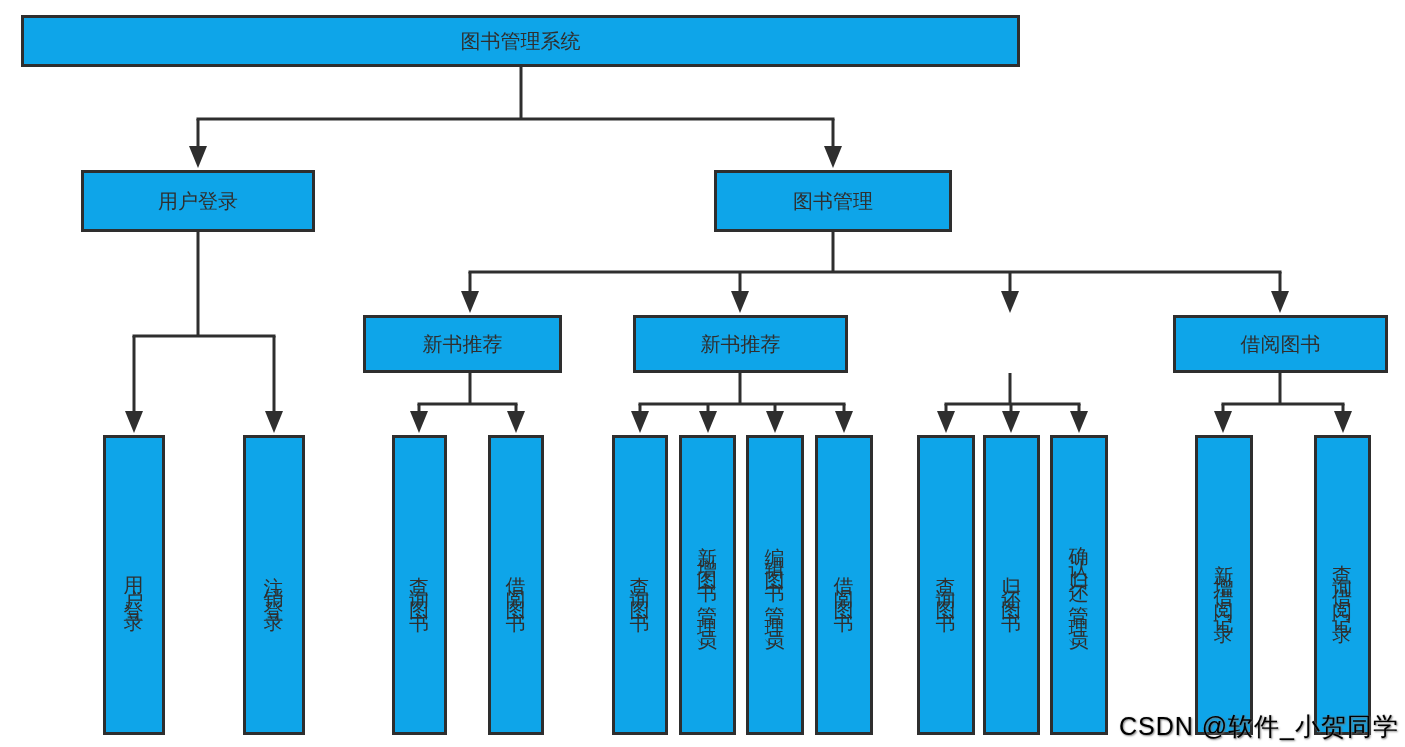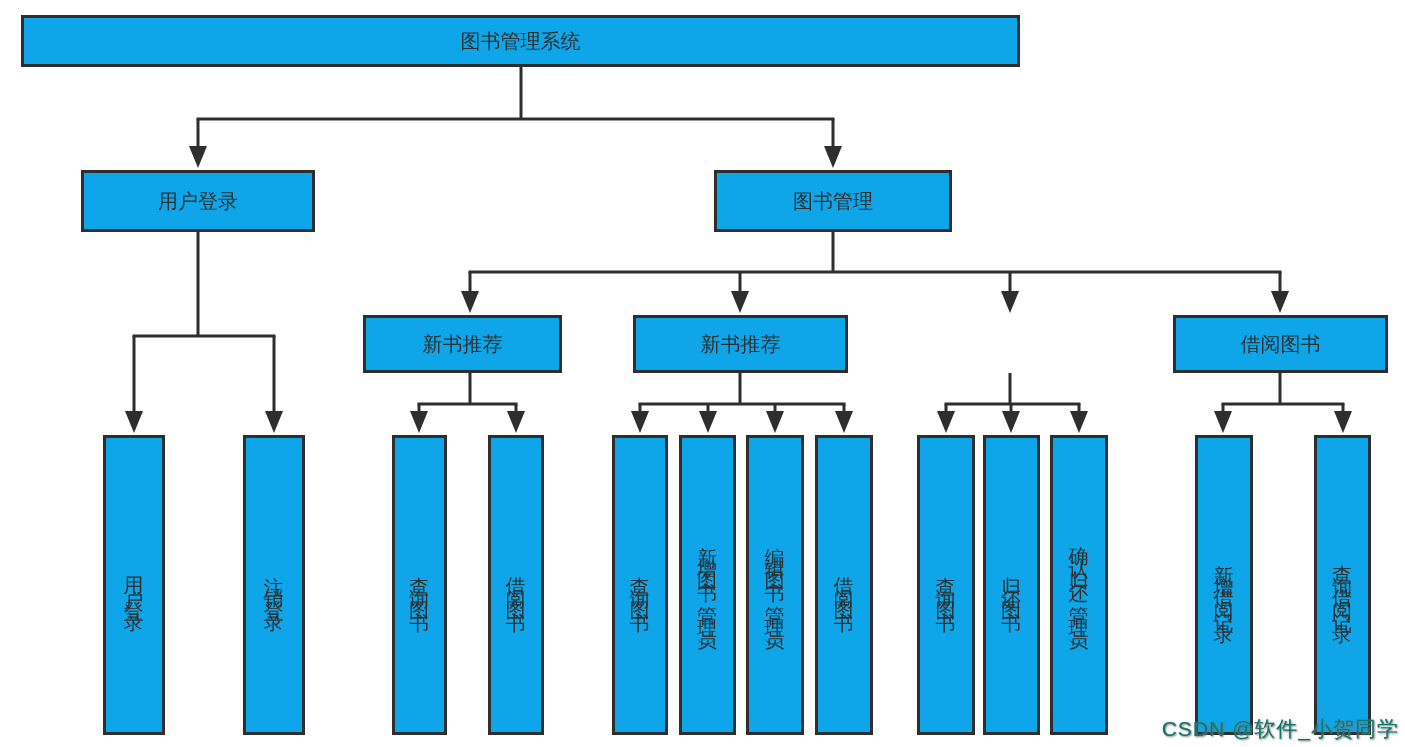--- a/index.html
+++ b/index.html
@@ -39,22 +39,22 @@
     writing-mode: vertical-rl;
     text-orientation: mixed;
     letter-spacing: 12px;
     font-size: 20px;
   }
   #watermark {
     position: absolute;
     right: 6px;
     bottom: 4px;
     z-index: 2;
-    font-size: 21px;
-    color: #0f766e;
+    font-size: 25px;
+    color: #000000;
     text-shadow: 1px 1px 2px rgba(110,110,110,0.9), 0 0 1px rgba(150,150,150,0.6);
     letter-spacing: 1px;
     white-space: nowrap;
   }
 </style>
 </head>
 <body>
 
 <div id="stage">
 

